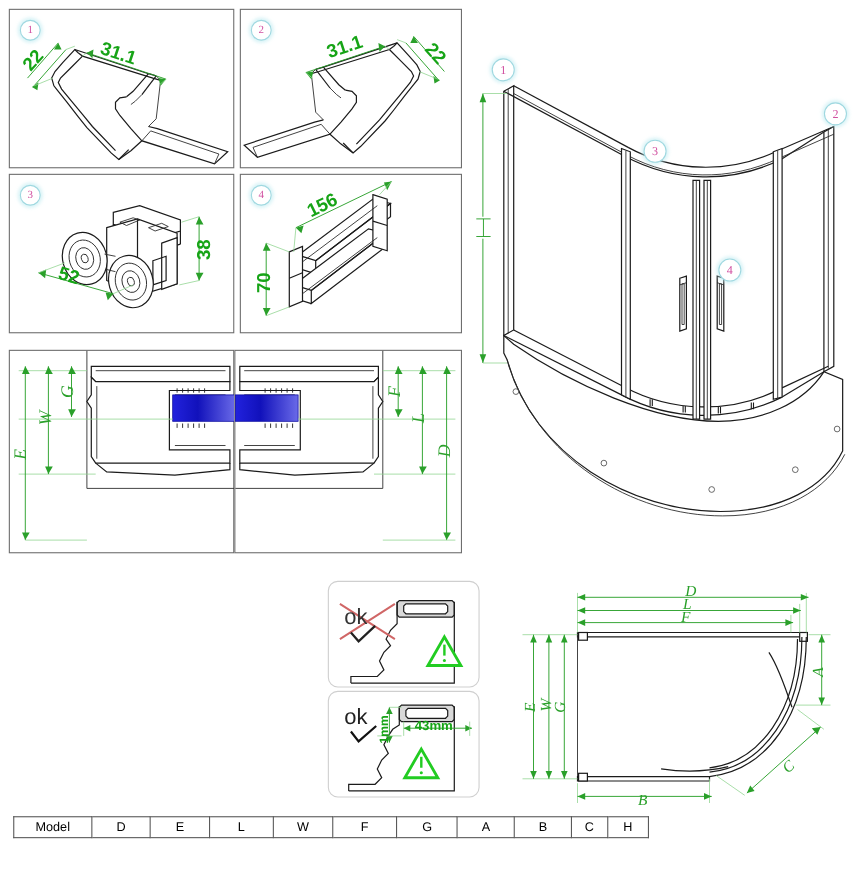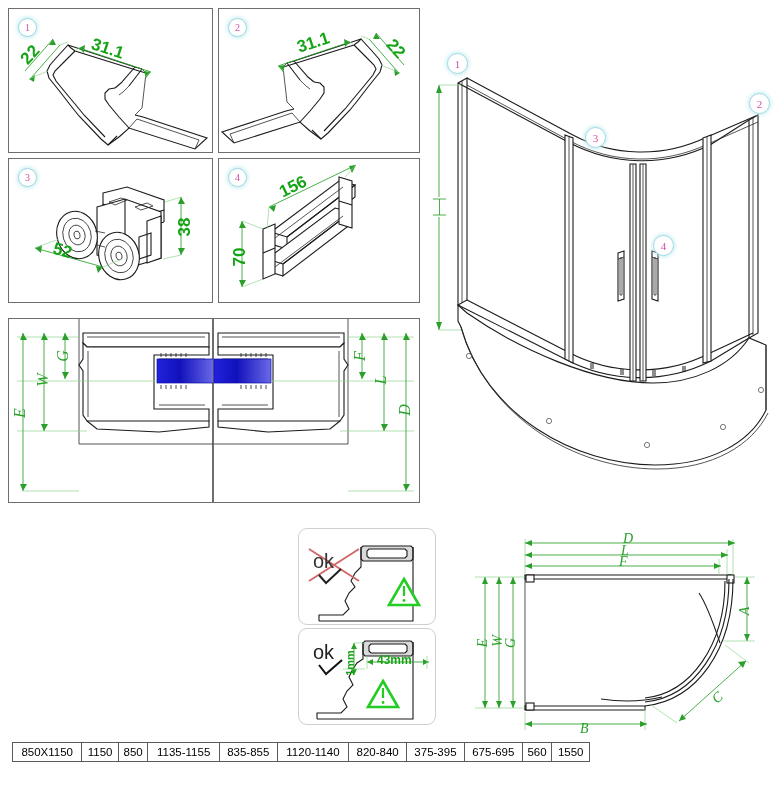--- a/index.html
+++ b/index.html
@@ -544,27 +544,27 @@
   <div class="dimlbl rot-90" style="left:24px;top:110px;font-size:14px;">E</div>
   <div class="dimlbl rot-90" style="left:37px;top:108px;font-size:14px;">W</div>
   <div class="dimlbl rot-90" style="left:51px;top:110px;font-size:14px;">G</div>
   <div class="dimlbl rot-90" style="left:286px;top:78px;font-size:14px;">A</div>
   <div class="dimlbl" style="left:125px;top:196px;font-size:14px;">B</div>
   <div class="dimlbl" style="left:258px;top:165px;font-size:14px;transform:rotate(-41deg);">C</div>
 </div>
 
 <table id="spec-table">
   <tbody>
-    <tr>
-      <td>850X1150</td>
-      <td>1150</td>
-      <td>850</td>
-      <td>1135-1155</td>
-      <td>835-855</td>
-      <td>1120-1140</td>
-      <td>820-840</td>
-      <td>375-395</td>
-      <td>675-695</td>
-      <td>560</td>
-      <td>1550</td>
+    <tr class="hdr">
+      <td style="width:74px;">Model</td>
+      <td style="width:58px;">D</td>
+      <td style="width:58px;">E</td>
+      <td style="width:64px;">L</td>
+      <td style="width:58px;">W</td>
+      <td style="width:64px;">F</td>
+      <td style="width:60px;">G</td>
+      <td style="width:56px;">A</td>
+      <td style="width:56px;">B</td>
+      <td style="width:32px;">C</td>
+      <td style="width:38px;">H</td>
     </tr>
   </tbody>
 </table>
 
 </body></html>

